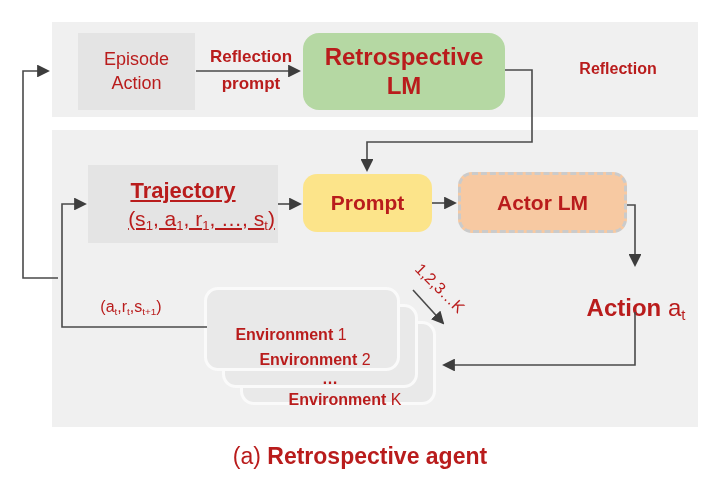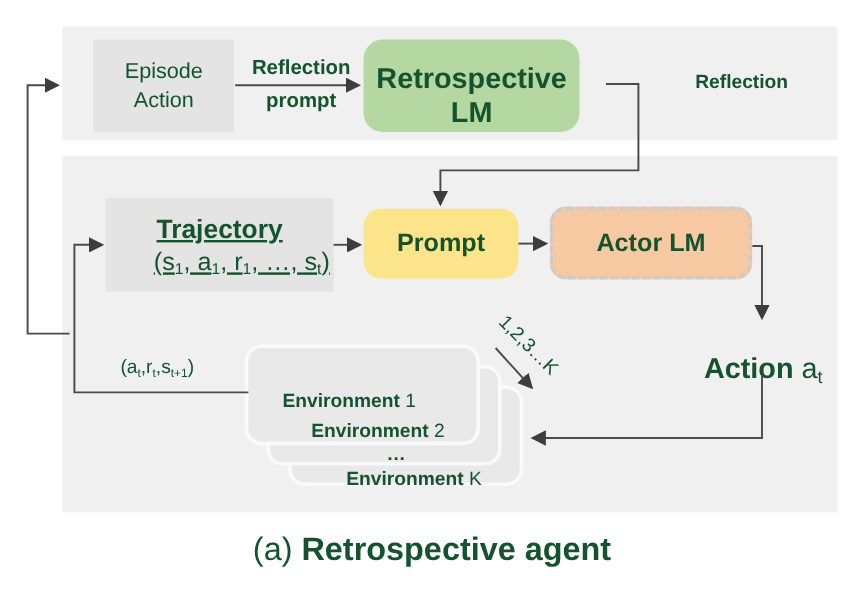--- a/index.html
+++ b/index.html
@@ -1,31 +1,31 @@
 <!DOCTYPE html>
 <html><head>
 <meta charset="utf-8">
 <style>
   html,body{margin:0;padding:0;background:#ffffff;}
   #stage{
     position:relative;width:720px;height:493px;background:#ffffff;
     font-family:"Liberation Sans","DejaVu Sans",sans-serif;
-    color:#14532d;overflow:hidden;
+    color:#b91c1c;overflow:hidden;
   }
   .panel{position:absolute;background:#f0f0f0;z-index:0;}
   .box{position:absolute;display:flex;flex-direction:column;align-items:center;justify-content:center;
        text-align:center;z-index:2;box-sizing:border-box;}
   .gray-box{background:#e4e4e4;}
   .rounded{border-radius:16px;}
   .lbl{position:absolute;z-index:3;text-align:center;white-space:nowrap;}
   .ctr{transform:translate(-50%,-50%);}
   .bold{font-weight:bold;}
   sub{font-size:0.62em;line-height:0;vertical-align:-0.28em;}
   #episode-box{left:78px;top:33px;width:117px;height:77px;font-size:18px;line-height:1.32;}
-  #retro-box{left:303px;top:33px;width:180px;height:77px;font-size:24px;font-weight:bold;line-height:1.2;justify-content:flex-end;}
+  #retro-box{left:303px;top:33px;width:202px;height:77px;font-size:24px;font-weight:bold;line-height:1.2;}
   #traj-box{left:88px;top:165px;width:190px;height:78px;text-decoration:underline;}
   #traj-box .t1{font-size:22px;font-weight:bold;}
   #traj-box .t2{font-size:21px;margin-top:3px;margin-left:37px;}
   #prompt-box{left:303px;top:174px;width:129px;height:58px;font-size:21px;font-weight:bold;border-radius:14px;}
   #actor-box{left:458px;top:172px;width:169px;height:61px;font-size:21px;font-weight:bold;border-radius:14px;border:3px dashed #cbcbcb;}
   #refl-prompt{left:251px;top:47px;width:0;}
   #refl-prompt .l1,#refl-prompt .l2{position:absolute;left:0;transform:translateX(-50%);font-size:17px;font-weight:bold;white-space:nowrap;}
   #refl-prompt .l1{top:0;}
   #refl-prompt .l2{top:27px;}
   #refl-resp{left:618px;top:58px;font-size:16px;font-weight:bold;line-height:1.32;transform:translateX(-50%);}
@@ -34,21 +34,21 @@
   #env-count{left:424px;top:260px;font-size:16px;transform:rotate(45deg);transform-origin:0 0;z-index:3;position:absolute;white-space:nowrap;}
   .env-card{position:absolute;width:196px;height:84px;background:#e9e9e9;border:3px solid #fafafa;border-radius:14px;box-sizing:border-box;}
   #env-card-1{left:204px;top:287px;z-index:2;}
   #env-card-2{left:222px;top:304px;z-index:1;}
   #env-card-3{left:240px;top:321px;z-index:0;}
   .env-row{font-size:16px;z-index:3;margin-top:24px;}
   #env-row-1{left:291px;top:311px;}
   #env-row-2{left:315px;top:336px;}
   #env-row-3{left:330px;top:355px;font-weight:bold;}
   #env-row-4{left:345px;top:376px;}
-  #caption{position:absolute;left:0;top:443px;width:720px;text-align:center;font-size:27px;z-index:3;}
+  #caption{position:absolute;left:0;top:443px;width:720px;text-align:center;font-size:23px;z-index:3;}
   #caption .pfx{font-weight:normal;}
   #caption .ttl{font-weight:bold;}
   #wires{position:absolute;left:0;top:0;z-index:4;pointer-events:none;}
 </style>
 </head>
 <body>
 
 <div id="stage">
 
   <div class="panel" style="left: 52px; top: 22px; width: 646px; height: 95px; background-color: rgb(240, 240, 240);"></div>

